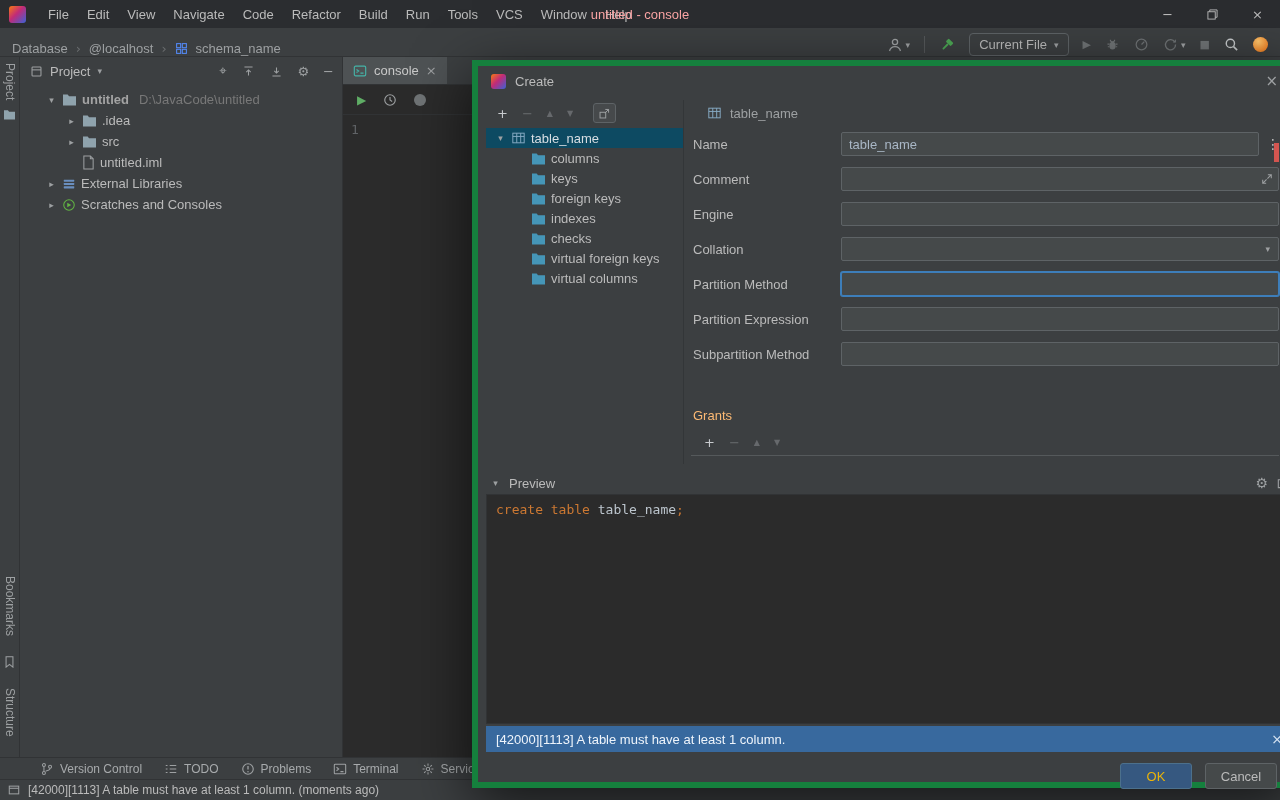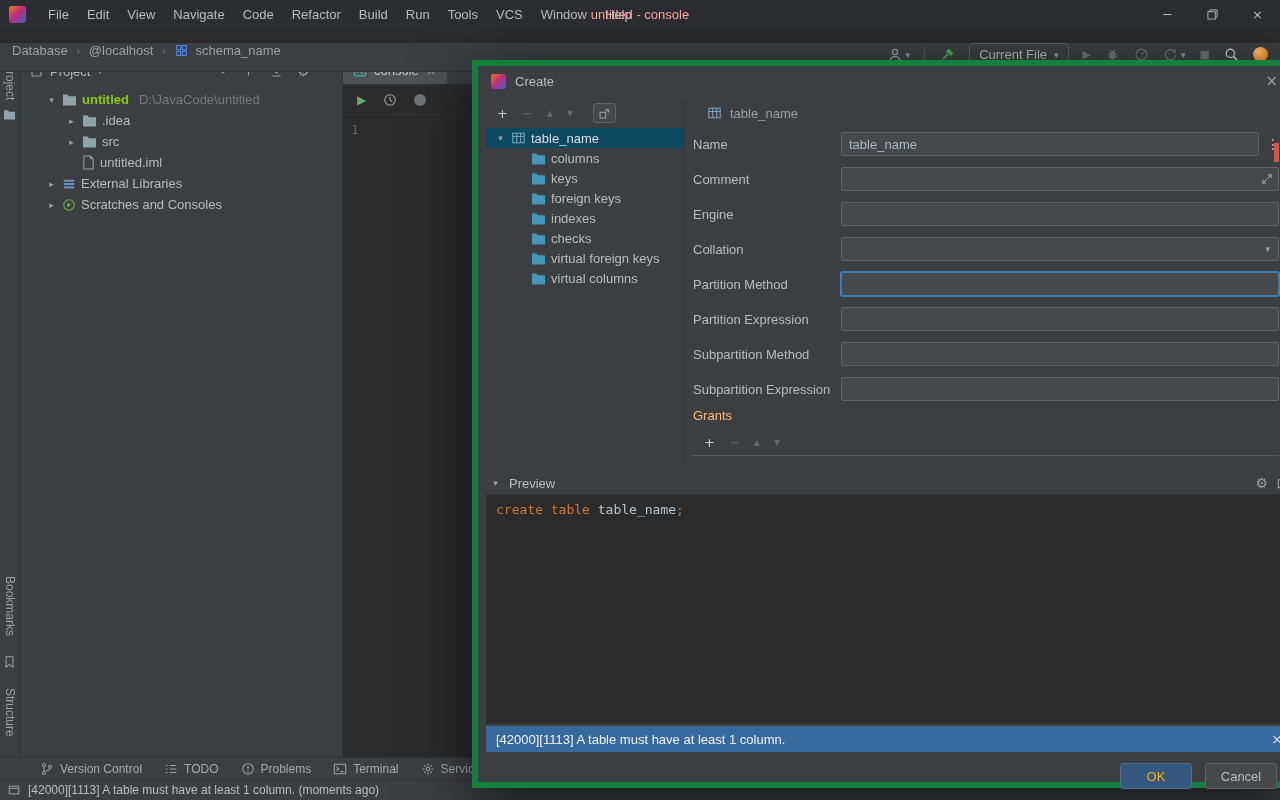--- a/index.html
+++ b/index.html
@@ -17,21 +17,21 @@
   .app-logo{width:17px;height:17px;margin:0 13px 0 9px;border-radius:3px;
     background:linear-gradient(135deg,#f97a12,#c12b78 45%,#3b62d6);}
   #menus{display:flex;}
   .menu-item{padding:5px 9px;color:#bbbbbb;}
   #window-title{position:absolute;left:50%;transform:translateX(-50%);color:#fca5a5;}
   #win-controls{margin-left:auto;display:flex;height:28px;}
   .wc{width:45px;height:28px;display:flex;align-items:center;justify-content:center;color:#bbbbbb;font-size:13px;}
 
   
   #toolbar{position:absolute;left:0;top:28px;width:1280px;height:29px;background:var(--panel-bg,#3c3f41);
-    border-bottom:1px solid var(--border,#313335);display:flex;align-items:flex-start;padding:0 12px;z-index:5;margin-top:15px;}
+    border-bottom:1px solid var(--border,#313335);display:flex;align-items:flex-end;padding:0 12px;z-index:5;}
   #breadcrumbs{display:flex;align-items:center;gap:8px;color:#9da0a2;}
   .bc-sep{color:#6a6d6f;font-size:13px;}
   .bc-item{color:#9da0a2;}
   #toolbar-right{margin-left:auto;display:flex;align-items:center;gap:14px;}
   .tb-ic{display:flex;align-items:center;gap:3px;}
   .sep-v{width:1px;height:17px;background:#55585a;}
   #run-config{border:1px solid var(--input-border,#5e6366);border-radius:4px;padding:3px 9px;
     display:flex;gap:7px;align-items:center;color:#bbbbbb;}
   .caret{font-size:9px;color:#9da0a2;}
   .dis-glyph{color:#6f7375;font-size:11px;}
@@ -48,21 +48,21 @@
   
   #project-panel{position:absolute;left:20px;top:57px;width:323px;height:700px;background:var(--panel-bg,#3c3f41);
     border-right:1px solid var(--border,#313335);z-index:4;}
   .panel-header{height:28px;display:flex;align-items:center;padding:0 10px;gap:7px;color:#bbbbbb;}
   .panel-header .spacer{flex:1;}
   .ph-actions{display:flex;gap:15px;align-items:center;color:#9da0a2;}
   .tree{padding-top:4px;}
   .tree-row{height:21px;display:flex;align-items:center;gap:5px;padding-left:26px;white-space:nowrap;}
   .tree-row.ind1{padding-left:46px;}
   .twisty{width:11px;text-align:center;color:#9da0a2;font-size:9px;flex:0 0 11px;}
-  .bold{font-weight:bold;color:#84cc16;}
+  .bold{font-weight:bold;color:#a3a3a3;}
   .dim{color:#787878;margin-left:5px;}
 
   
   #editor{position:absolute;left:343px;top:57px;width:937px;height:700px;background:var(--editor-bg,#2b2b2b);z-index:3;}
   .tabbar{height:28px;background:var(--panel-bg,#3c3f41);border-bottom:1px solid var(--border,#313335);display:flex;}
   .tab{display:flex;align-items:center;gap:7px;padding:0 10px;background:var(--tab-active,#4e5254);color:#c8c8c8;}
   .tab-close{color:#9da0a2;font-size:13px;}
   .console-toolbar{height:30px;display:flex;align-items:center;gap:17px;padding-left:14px;
     border-bottom:1px solid var(--border,#313335);}
   .play-green{color:var(--run-green,#5fad65);font-size:12px;}
@@ -534,26 +534,20 @@
           <div class="field-control">
             <span class="field-value"></span>
           </div>
         </div>
         <div class="field-row">
           <label class="field-label">Subpartition Method</label>
           <div class="field-control">
             <span class="field-value"></span>
           </div>
         </div>
-        <div class="field-row">
-          <label class="field-label">Subpartition Expression</label>
-          <div class="field-control">
-            <span class="field-value"></span>
-          </div>
-        </div>
       </div>
     <div class="grants-label">Grants</div>
     <div class="grants-toolbar">
       <span class="tbtn g">+</span>
       <span class="tbtn dis g">−</span>
       <span class="tbtn dis arrow g">▲</span>
       <span class="tbtn dis arrow g">▼</span>
     </div>
   </div>
 

